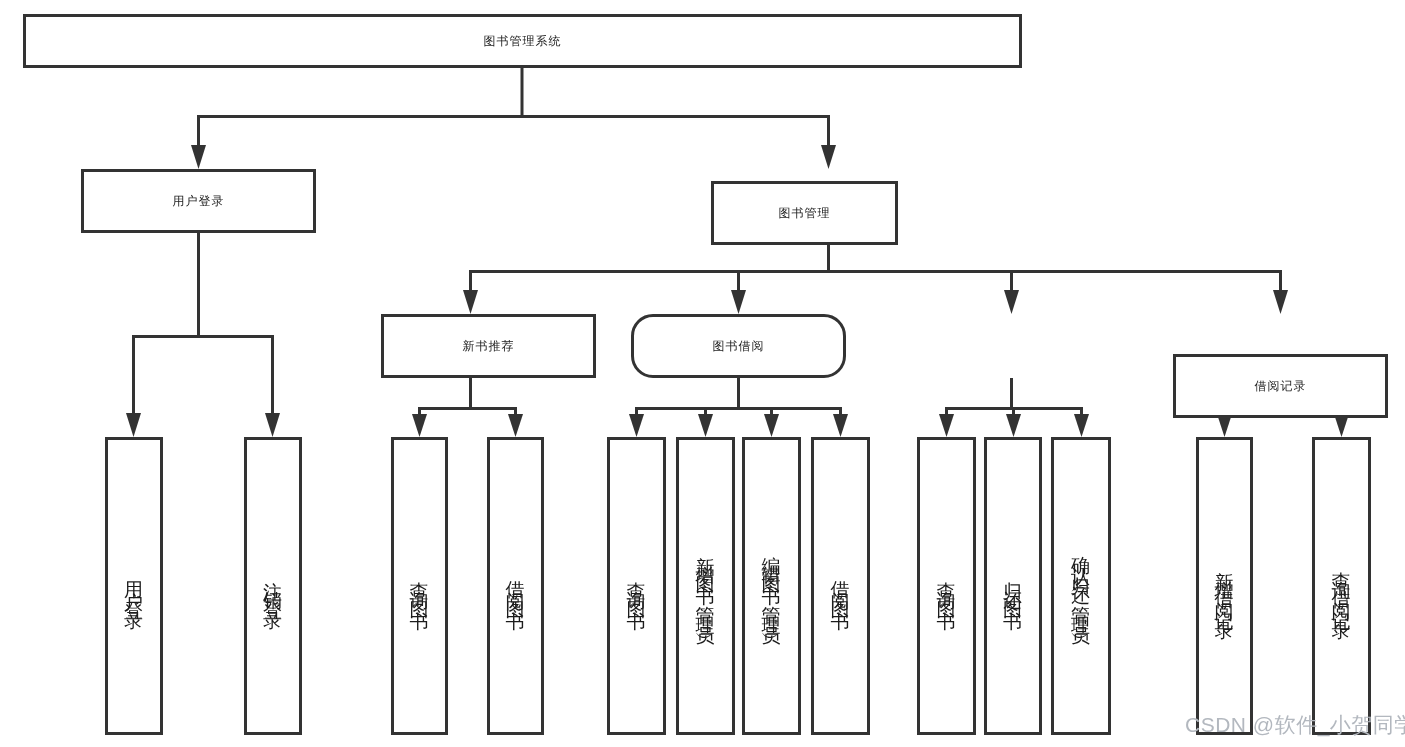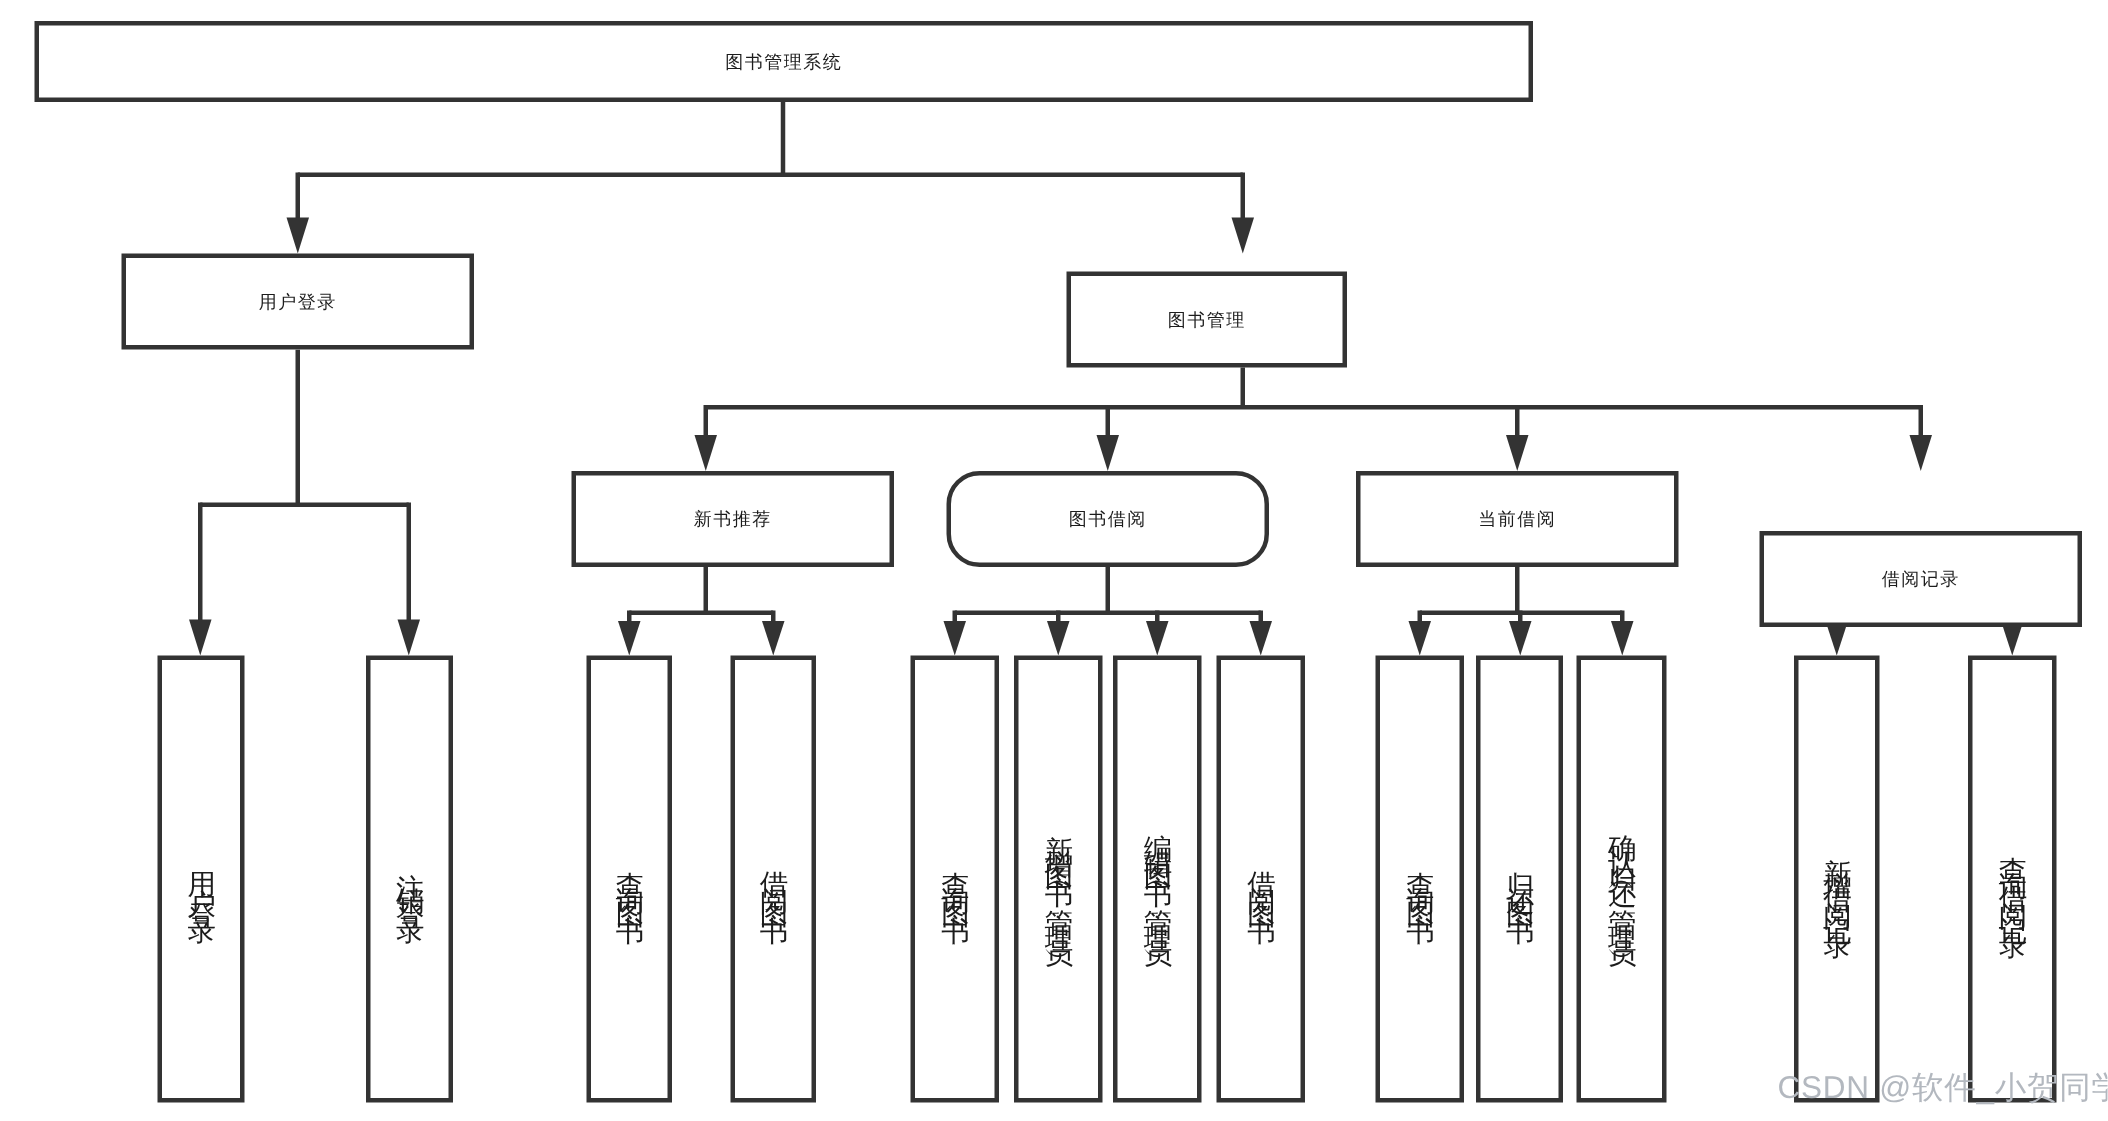--- a/index.html
+++ b/index.html
@@ -149,23 +149,20 @@
   <div class="node" style="left:711px; top:169px; width:187px; height:64px;margin-top:12px;">
     <span class="lbl">图书管理</span>
   </div>
 
   <div class="node" style="left:381px; top:314px; width:215px; height:64px;">
     <span class="lbl">新书推荐</span>
   </div>
   <div class="node" style="left:631px; top:314px; width:215px; height:64px;border-radius:22px;">
     <span class="lbl">图书借阅</span>
   </div>
-  <div class="node" style="left:904px; top:314px; width:215px; height:64px;">
-    <span class="lbl">当前借阅</span>
-  </div>
   <div class="node" style="left:1173px; top:314px; width:215px; height:64px;margin-top:40px;">
     <span class="lbl">借阅记录</span>
   </div>
 
   <div class="node leaf" style="left:105px; top:437px; width:58px; height:298px;">
     <span class="lbl">用户登录</span>
   </div>
   <div class="node leaf" style="left:244px; top:437px; width:58px; height:298px;">
     <span class="lbl">注销登录</span>
   </div>

